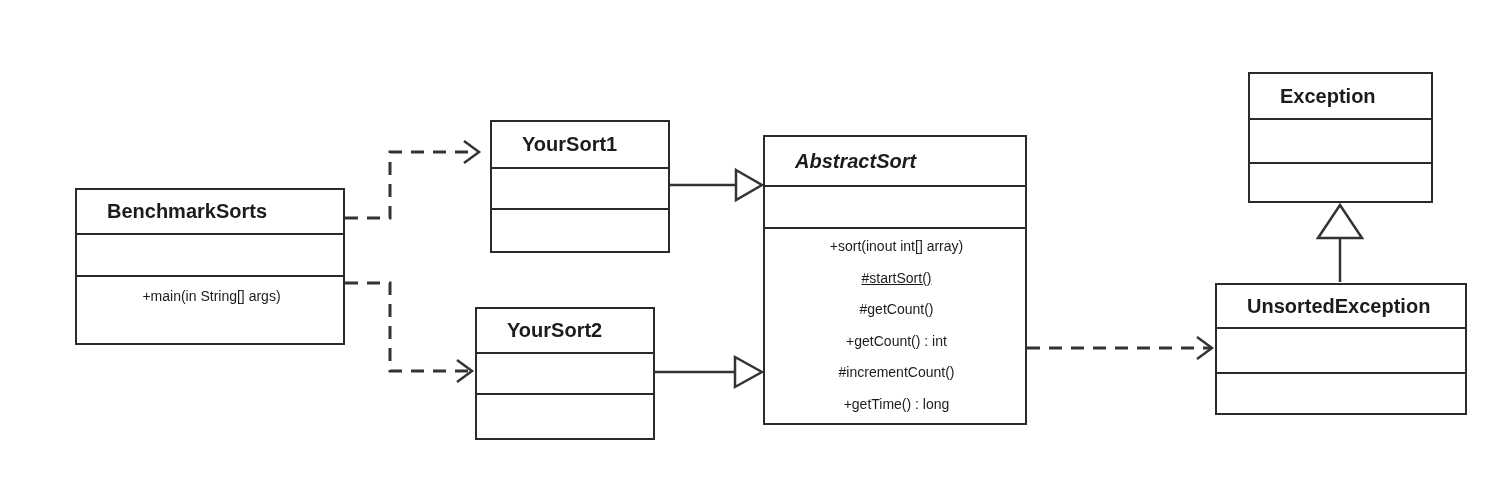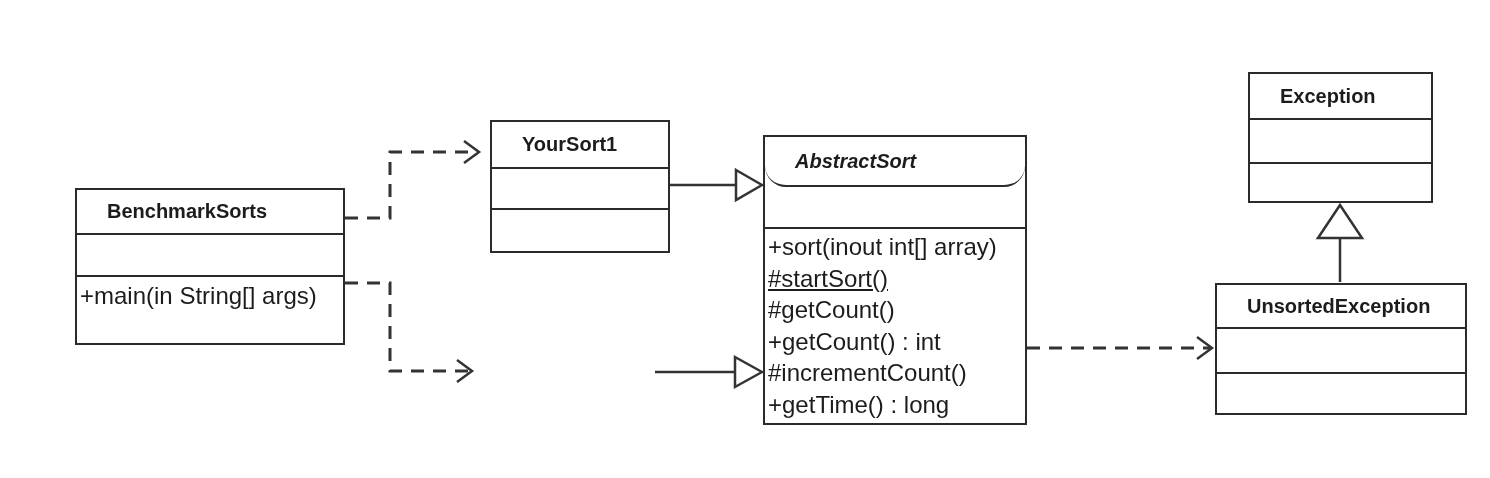--- a/index.html
+++ b/index.html
@@ -26,28 +26,29 @@
   .uml-title {
     box-sizing: content-box;
     border-bottom: 2px solid #2b2b2b;
     text-align: left;
     font-weight: bold;
     font-size: 20px;
     white-space: nowrap;
     overflow: hidden;
     padding-left: 30px;
   }
-  .uml-title.italic { font-style: italic; border-radius: 21px; }
+  .uml-title.italic { font-style: italic; }
   .uml-attrs {
     border-bottom: 2px solid #2b2b2b;
   }
   .uml-methods {
-    font-size: 24px;
+    font-size: 14px;
     white-space: nowrap;
     overflow: hidden;
+    text-align: center;
   }
   .uml-method { padding-left: 3px; letter-spacing: 0px; }
 </style>
 </head>
 <body>
 
 <div id="canvas">
 
   <svg id="connectors" viewBox="0 0 1490 478" xmlns="http://www.w3.org/2000/svg">
 
@@ -89,20 +90,25 @@
       <div class="uml-method" style="line-height:38px;">+main(in String[] args)</div>
     </div>
   </div>
 
   <div class="uml-class" style="left:482px; top:120px; width:180px; height:133px;margin-left:8px;">
     <div class="uml-title" style="height:45px; line-height:45px;">YourSort1</div>
     <div class="uml-attrs" style="height:39px;"></div>
     <div class="uml-methods" style="height:41px;"></div>
   </div>
 
+  <div class="uml-class" style="left:475px; top:307px; width:180px; height:133px;">
+    <div class="uml-title" style="height:43px; line-height:43px;">YourSort2</div>
+    <div class="uml-attrs" style="height:39px;"></div>
+    <div class="uml-methods" style="height:43px;"></div>
+  </div>
 
   <div class="uml-class" style="left:763px; top:135px; width:264px; height:290px;">
     <div class="uml-title italic" style="height:48px; line-height:48px;">AbstractSort</div>
     <div class="uml-attrs" style="height:40px;"></div>
     <div class="uml-methods" style="height:194px; padding-top:2px;">
       <div class="uml-method" style="line-height:31.5px;">+sort(inout int[] array)</div>
       <div class="uml-method" style="line-height:31.5px;text-decoration:underline;">#startSort()</div>
       <div class="uml-method" style="line-height:31.5px;">#getCount()</div>
       <div class="uml-method" style="line-height:31.5px;">+getCount() : int</div>
       <div class="uml-method" style="line-height:31.5px;">#incrementCount()</div>

